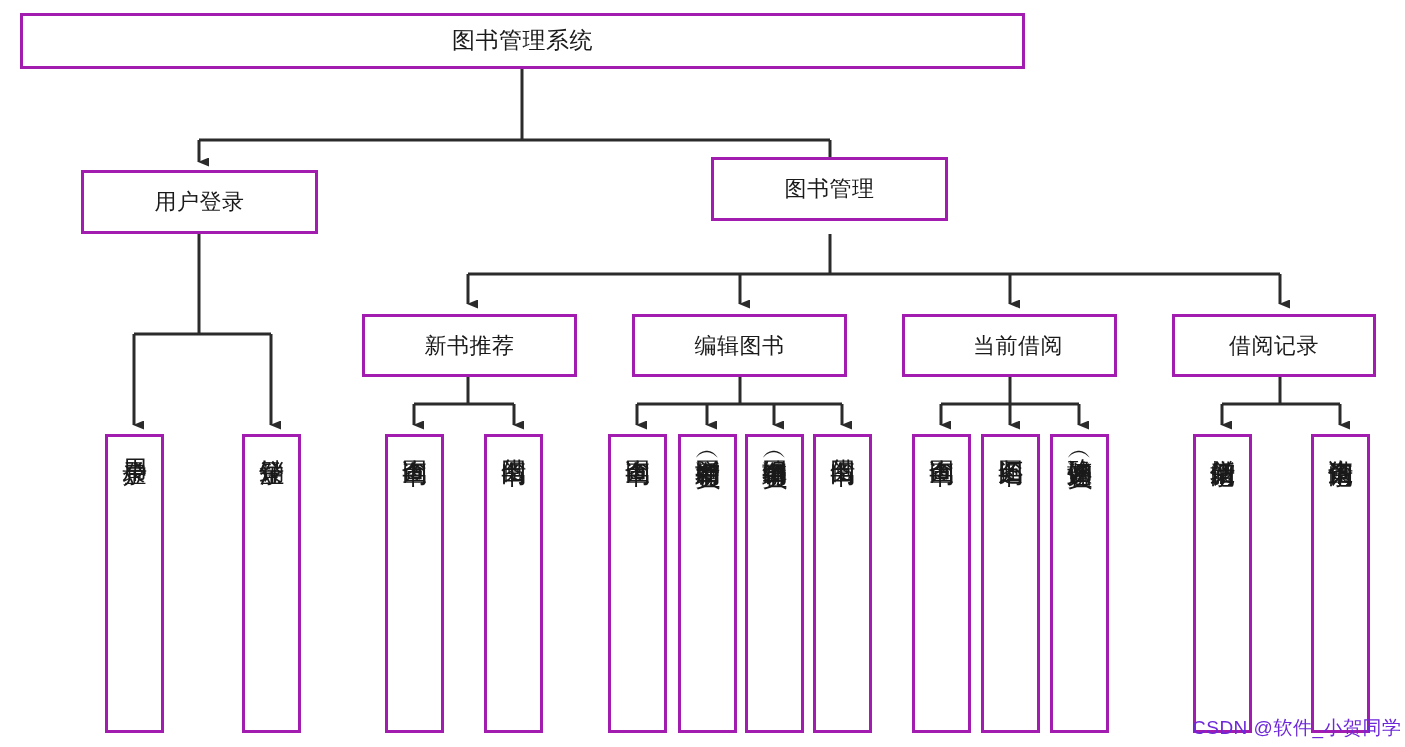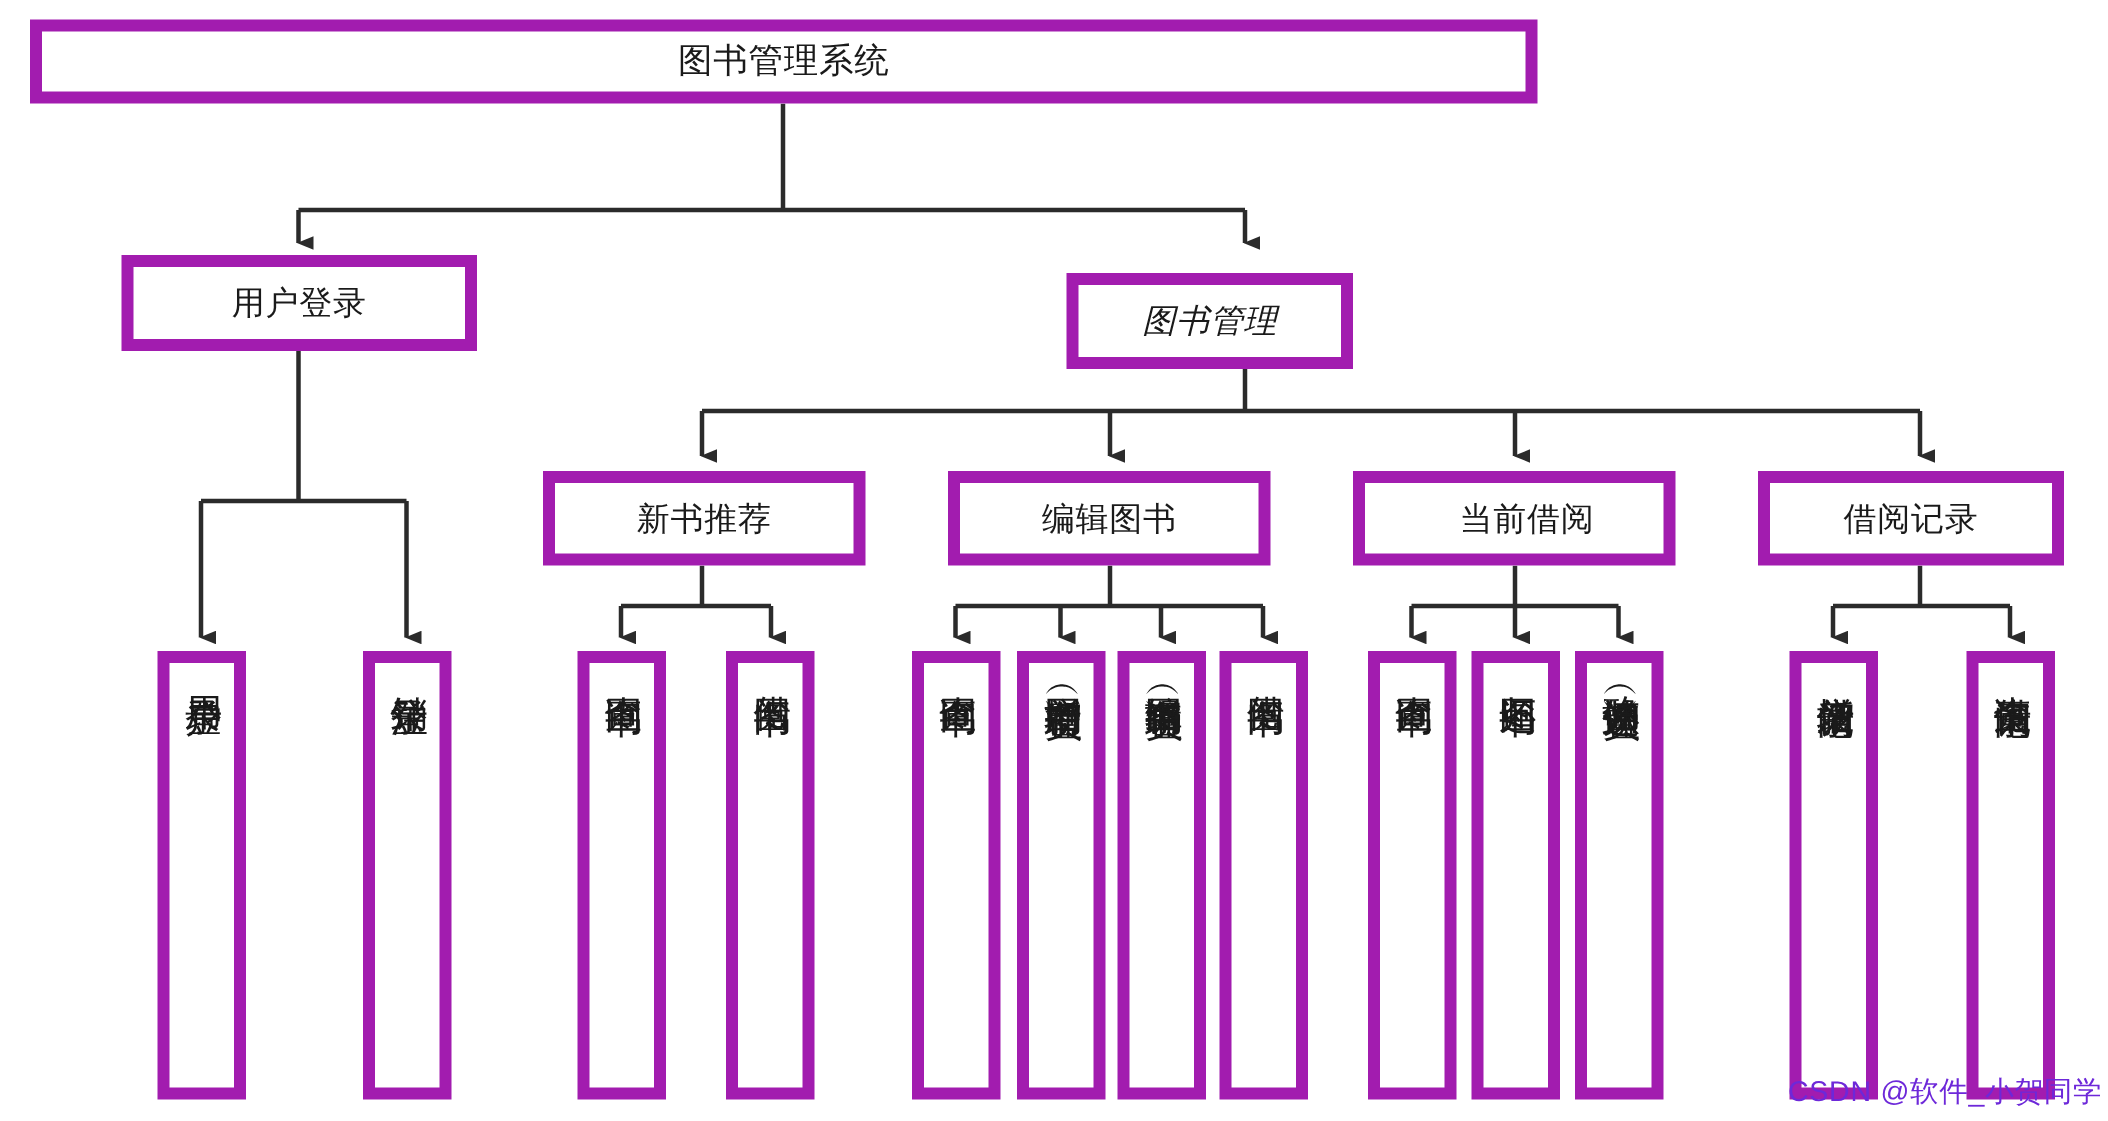--- a/index.html
+++ b/index.html
@@ -23,21 +23,21 @@
     left: 0;
     top: 0;
     width: 1405px;
     height: 747px;
     pointer-events: none;
   }
   .node {
     position: absolute;
     box-sizing: border-box;
     background: #ffffff;
-    border: 8px solid #a21caf;
+    border: 3px solid #a21caf;
     display: flex;
     align-items: center;
     justify-content: center;
     color: #1a1a1a;
     z-index: 3;
   }
   .node .label {
     display: block;
     text-align: center;
     line-height: 1.18;
@@ -128,21 +128,21 @@
   </svg>
 
   <div class="node horizontal root" style="left:20px; top:13px; width:1005px; height:56px;">
     <span class="label">图书管理系统</span>
   </div>
 
   <div class="node horizontal" style="left:81px; top:170px; width:237px; height:64px;">
     <span class="label">用户登录</span>
   </div>
 
-  <div class="node horizontal" style="left:711px; top:182px; width:191px; height:64px;font-style:italic;">
+  <div class="node horizontal" style="left:711px; top:157px; width:237px; height:64px;">
     <span class="label">图书管理</span>
   </div>
 
   <div class="node horizontal" style="left:362px; top:314px; width:215px; height:63px;">
     <span class="label">新书推荐</span>
   </div>
 
   <div class="node horizontal" style="left:632px; top:314px; width:215px; height:63px;">
     <span class="label">编辑图书</span>
   </div>

